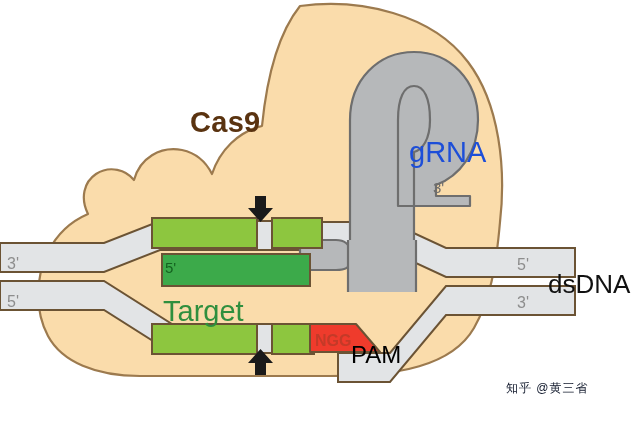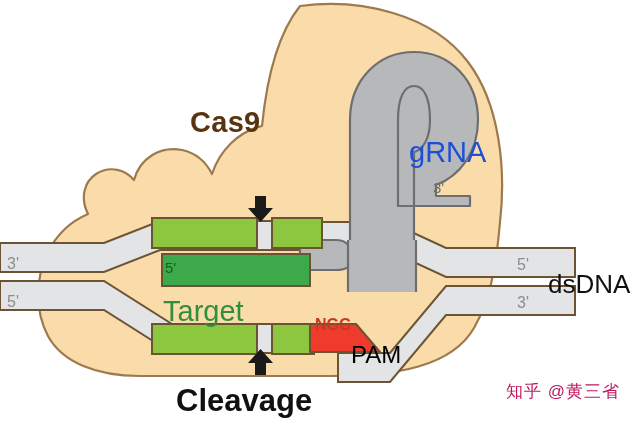--- a/index.html
+++ b/index.html
@@ -76,39 +76,39 @@
     color: #111111;
   }
   .lbl-pam {
     left: 351px;
     top: 341px;
     font-size: 24px;
     color: #000000;
   }
   .lbl-ngg {
     left: 315px;
-    top: 316px;
+    top: 332px;
     font-size: 16px;
     color: #c43a28;
     font-weight: bold;
   }
   .lbl-end {
     font-size: 16px;
     color: #8d8d8d;
   }
   .lbl-l3 { left: 7px;  top: 255px; }
   .lbl-l5 { left: 7px;  top: 293px; }
   .lbl-r5 { left: 517px; top: 256px; }
   .lbl-r3 { left: 517px; top: 294px; }
   .watermark {
     position: absolute;
     left: 506px;
     top: 380px;
-    font-size: 17px;
-    color: #be185d;
+    font-size: 12px;
+    color: #0f172a;
     letter-spacing: 1px;
     white-space: nowrap;
   }
 </style>
 </head>
 <body>
 
 <div id="stage">
 
   <svg id="diagram" viewBox="0 0 640 421">
@@ -183,21 +183,20 @@
     <path d="M 255 375 L 266 375 L 266 363 L 273 363 L 260.5 349 L 248 363 L 255 363 Z" fill="#1a1a1a"></path>
 
   </svg>
 
   <div class="lbl lbl-cas9">Cas9</div>
   <div class="lbl lbl-grna">gRNA</div>
   <div class="lbl lbl-grna3">3'</div>
   <div class="lbl lbl-target">Target</div>
   <div class="lbl lbl-dsdna">dsDNA</div>
   <div class="lbl lbl-target5">5'</div>
-  <div class="lbl lbl-cleavage">Cleavage</div>
   <div class="lbl lbl-pam">PAM</div>
   <div class="lbl lbl-ngg">NGG</div>
 
   <div class="lbl lbl-end lbl-l3">3'</div>
   <div class="lbl lbl-end lbl-l5">5'</div>
   <div class="lbl lbl-end lbl-r5">5'</div>
   <div class="lbl lbl-end lbl-r3">3'</div>
 
   <div class="watermark">知乎 @黄三省</div>
 

